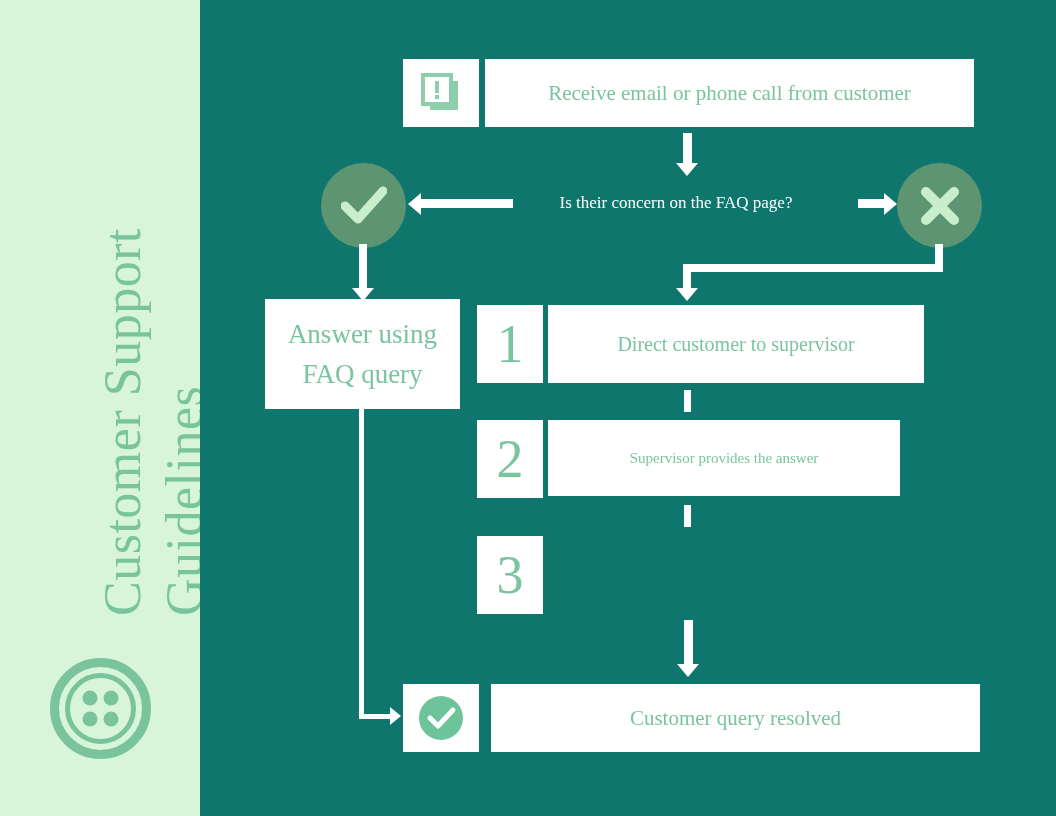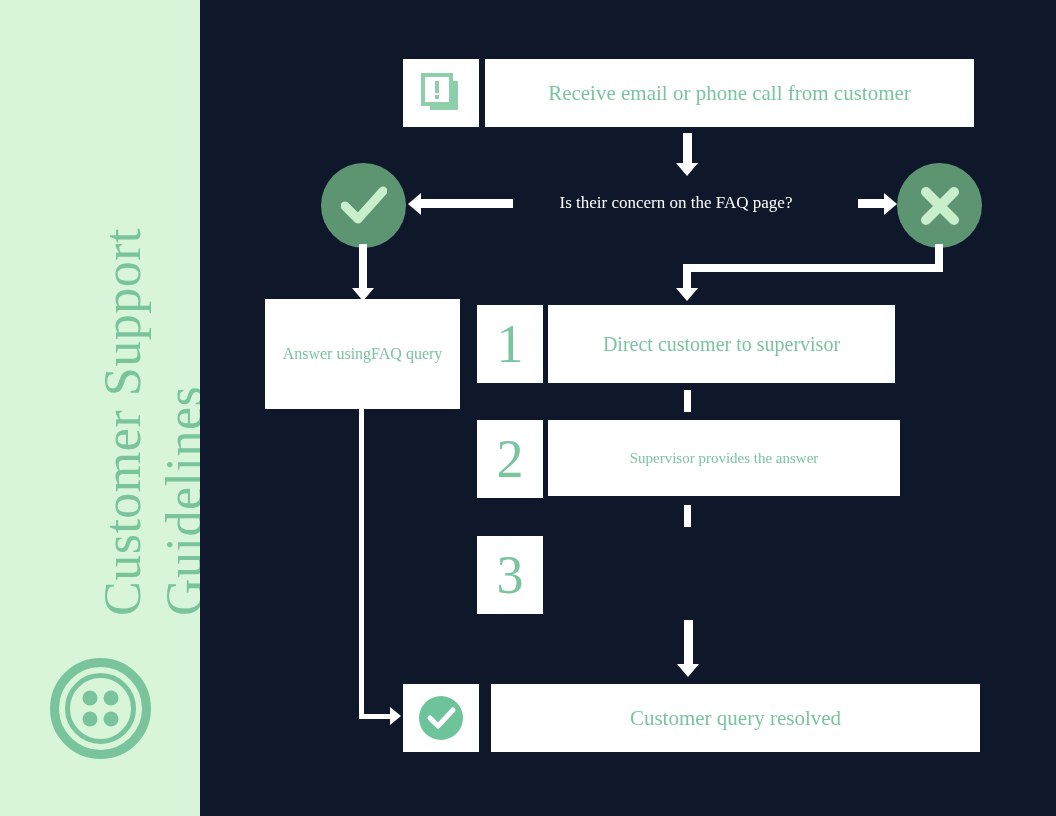--- a/index.html
+++ b/index.html
@@ -46,21 +46,21 @@
   .logo {
     position: absolute;
     left: 50px; top: 658px;
     width: 101px; height: 101px;
   }
   
   .canvas {
     position: absolute;
     left: 200px; top: 0;
     width: 856px; height: 816px;
-    background: #0f172a;
+    background: #0f766e;
   }
   .node {
     position: absolute;
     box-sizing: border-box;
   }
   .white-box {
     background: #ffffff;
     display: flex;
     align-items: center;
     justify-content: center;
@@ -188,31 +188,31 @@
     <div class="arrowhead ah-right-big" style="left:684px; top:193px;"></div>
 
     <div class="conn" style="left:159px; top:244px; width:8px; height:48px;"></div>
     <div class="arrowhead ah-down" style="left:152px; top:288px;"></div>
 
     <div class="conn" style="left:735px; top:244px; width:8px; height:28px;"></div>
     <div class="conn" style="left:483px; top:264px; width:260px; height:8px;"></div>
     <div class="conn" style="left:483px; top:264px; width:8px; height:28px;"></div>
     <div class="arrowhead ah-down" style="left:476px; top:288px;"></div>
 
-    <div class="node white-box" style="left:65px; top:299px; width:195px; height:110px; font-size:16px; line-height:1.5; ">
+    <div class="node white-box" style="left:65px; top:299px; width:195px; height:110px; font-size:27px; line-height:1.5; flex-direction:column;">
       <span>Answer using</span>
       <span>FAQ query</span>
     </div>
 
     <div class="conn" style="left:159px; top:409px; width:5px; height:305px;"></div>
     <div class="conn" style="left:159px; top:714px; width:33px; height:5px;"></div>
     <div class="arrowhead ah-right" style="left:190px; top:707px;"></div>
 
     <div class="node num-box" style="left:277px; top:305px; width:66px; height:78px;">1</div>
-    <div class="node white-box" style="left:348px; top:305px; width:347px; height:78px; font-size:20px;">Direct customer to supervisor</div>
+    <div class="node white-box" style="left:348px; top:305px; width:376px; height:78px; font-size:20px;">Direct customer to supervisor</div>
     <div class="conn" style="left:484px; top:390px; width:7px; height:22px;"></div>
 
     <div class="node num-box" style="left:277px; top:420px; width:66px; height:78px;">2</div>
     <div class="node white-box" style="left:348px; top:420px; width:352px; height:76px; font-size:15px;">Supervisor provides the answer</div>
     <div class="conn" style="left:484px; top:505px; width:7px; height:22px;"></div>
 
     <div class="node num-box" style="left:277px; top:536px; width:66px; height:78px;">3</div>
 
     <div class="conn" style="left:484px; top:620px; width:9px; height:48px;"></div>
     <div class="arrowhead ah-down" style="left:477px; top:664px;"></div>

